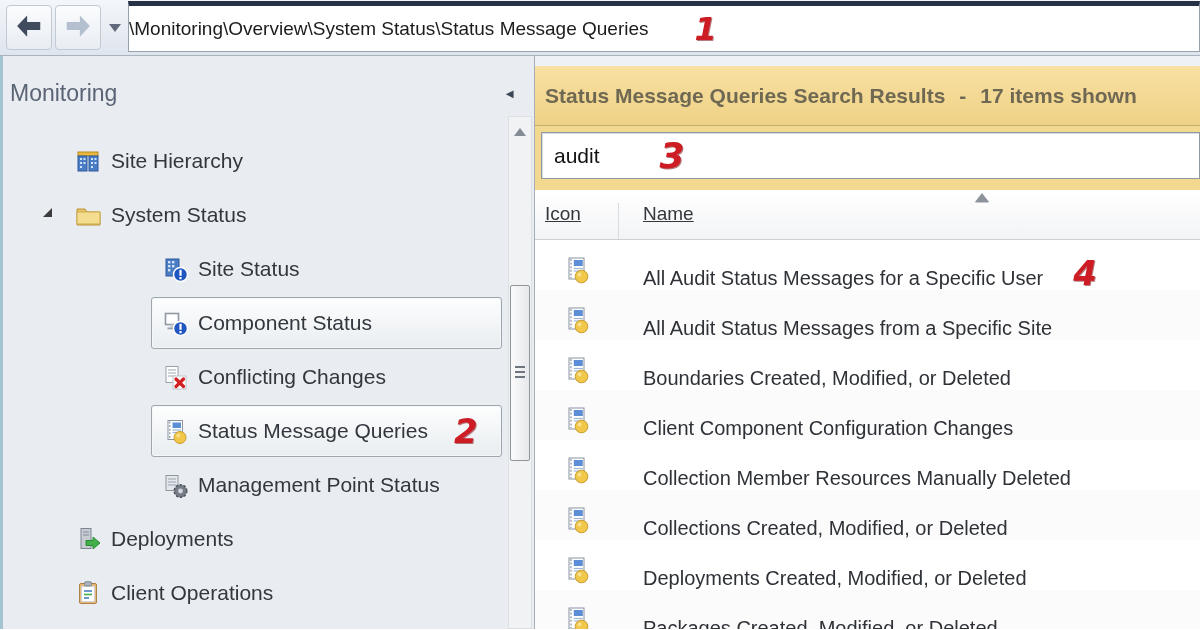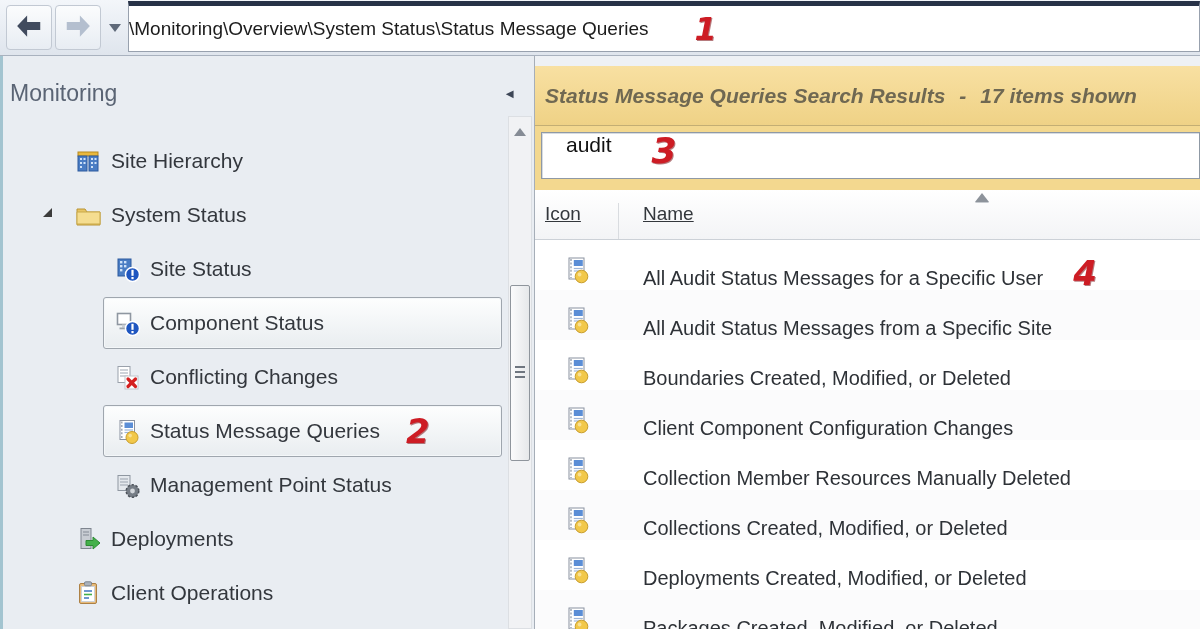--- a/index.html
+++ b/index.html
@@ -42,21 +42,21 @@
   .tree { position:absolute; top:78px; left:16px; right:30px; }
   .tree-row { position:relative; height:54px; display:flex;
     align-items:center; font-size:21px; color:#33373d; }
   .tree-row .expander { position:absolute; left:24px; top:20px; width:0;
     height:0; border-left:9px solid transparent; border-bottom:9px solid #3c3c3c; }
   .tree-row .ticon { display:inline-flex; width:27px; height:27px;
     flex:0 0 27px; }
   .tree-row .ticon svg { width:27px; height:27px; }
   .tree-row .tlabel { margin-left:9px; white-space:nowrap; }
   .tree-row.lvl1 { padding-left:56px; }
-  .tree-row.lvl2 { padding-left:95px; }
+  .tree-row.lvl2 { padding-left:95px;margin-left:48px; }
   .tree-row.boxed::before { content:""; position:absolute; left:84px;
     right:2px; top:1px; bottom:1px; border:1px solid #9fa6ae; border-radius:3px;
     background:linear-gradient(#fdfefe,#e9edf0);
     box-shadow:inset 0 0 0 1px #f4f7f9; }
   .tree-row > * { position:relative; }
   .tree-row .ann { margin-left:26px; font-size:34px; }
 
   
   .sb-scroll { position:absolute; top:60px; right:2px; width:24px;
     bottom:0; background:#f1f2f4; border:1px solid #dcdfe3; }
@@ -69,26 +69,26 @@
     border:1px solid #8f959c; border-radius:2px; }
   .sb-grip { position:absolute; left:4px; right:4px; top:50%; height:14px;
     margin-top:-7px;
     background:repeating-linear-gradient(#6f7680 0 2px, transparent 2px 5px); }
 
   
   .c-gap { height:10px; background:#eef1f5; }
   .c-header { height:60px; background:linear-gradient(#f8e0a2,#efd286);
     border-bottom:1px solid #c3ae74; display:flex; align-items:center;
     padding-left:10px; font-size:21px; color:#6f6852; font-weight:600;
-    white-space:nowrap;font-style:italic; }
+    white-space:nowrap; }
   .c-header .dash { margin:0 14px; }
   .c-search { height:64px; background:#f3d88f; padding:6px 0 0 6px; }
   .searchbox { height:47px; background:#fff; border:1px solid #8f99a5;
-    box-shadow:inset 1px 1px 0 #d7dce2; display:flex; align-items:flex-start;
-    padding-left:24px; font-size:21px; color:#111; }
+    box-shadow:inset 1px 1px 0 #d7dce2; display:flex; align-items:center;
+    padding-left:12px; font-size:21px; color:#111;gap:20px; }
   .searchbox .ann { margin-left:40px; font-size:36px; }
 
   .tbl-head { position:relative; height:50px;
     background:linear-gradient(#ffffff,#f3f4f6);
     border-bottom:1px solid #ccd1d7; display:flex; align-items:flex-end;
     font-size:19px; color:#33373c;text-decoration:underline; }
   .th-icon { width:84px; padding:0 0 9px 10px; border-right:1px solid #d9dce0;
     height:36px; }
   .th-name { padding:0 0 9px 24px; height:36px; }
   .sort-tri { position:absolute; top:3px; left:440px; width:0; height:0;

